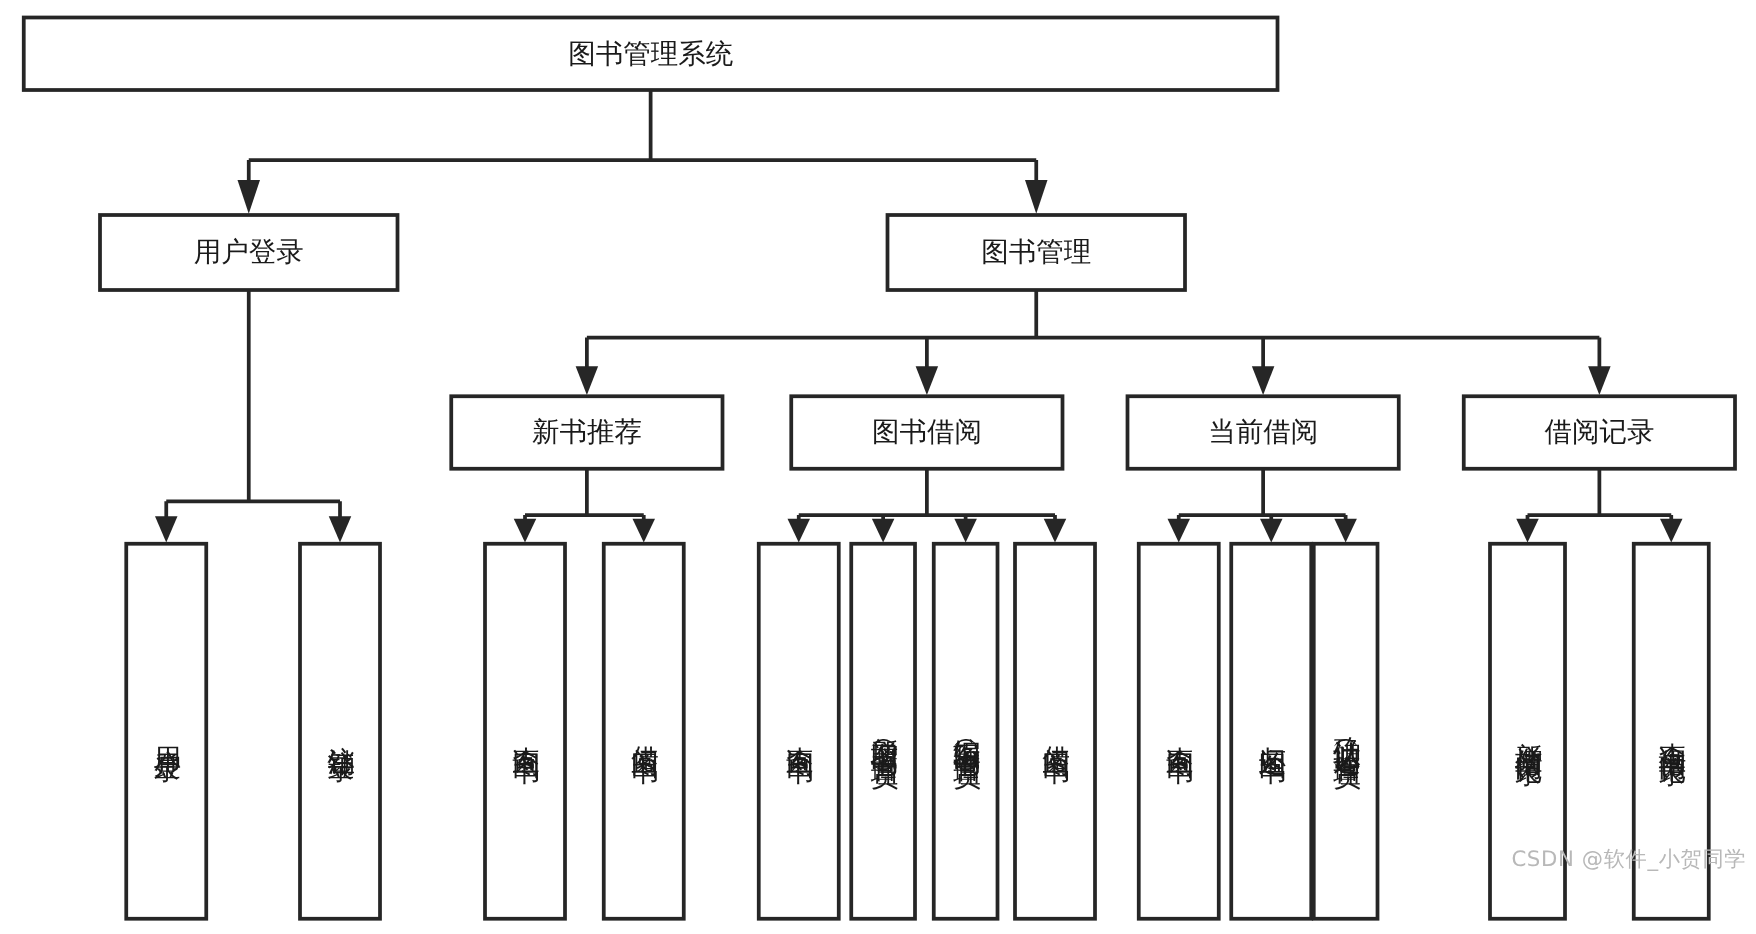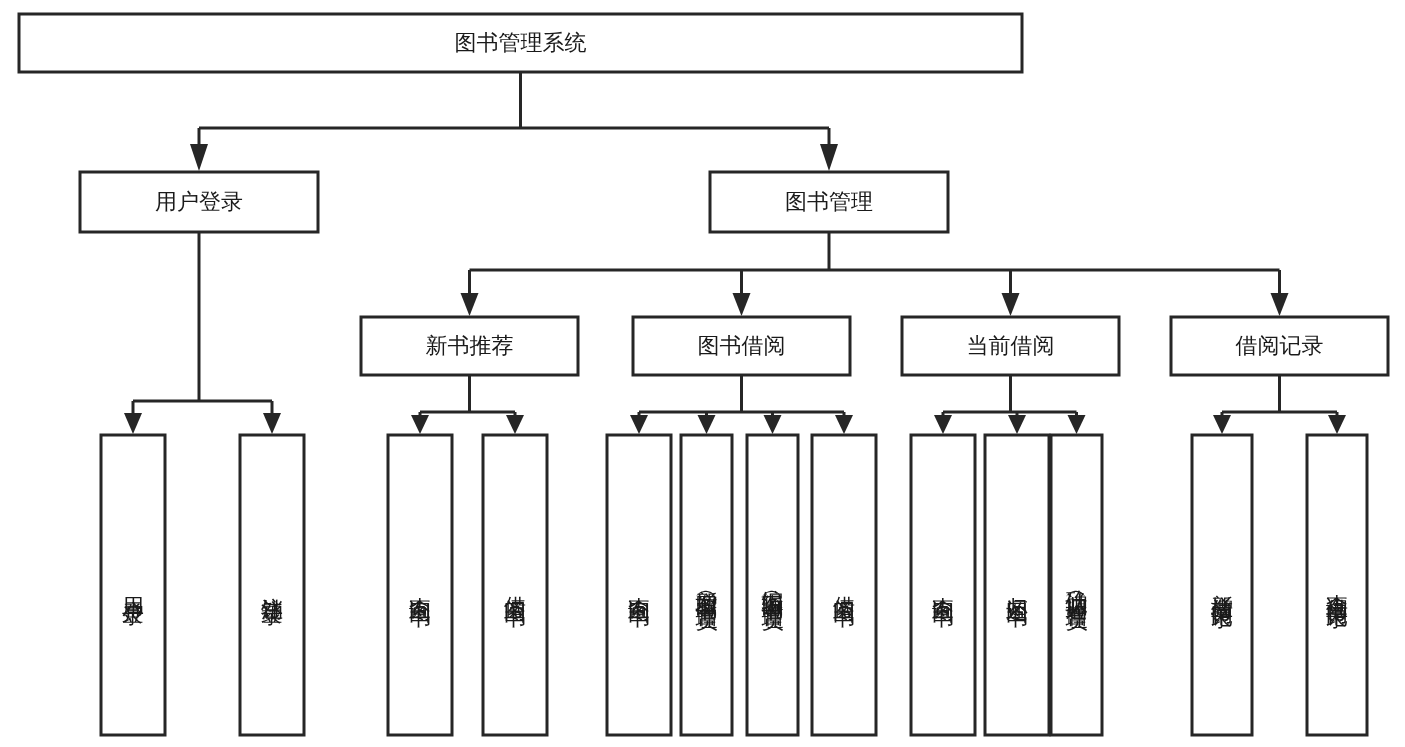--- a/index.html
+++ b/index.html
@@ -206,14 +206,15 @@
         <span class="vlabel">确认归还（管理员）</span>
       </div>
       <div class="vlabel-wrap" style="left: 1192px; top: 435px; width: 60px; height: 300px;">
         <span class="vlabel">新增借阅记录</span>
       </div>
       <div class="vlabel-wrap" style="left: 1307px; top: 435px; width: 60px; height: 300px;">
         <span class="vlabel">查询借阅记录</span>
       </div>
     </div>
 
+  <div class="watermark">CSDN @软件_小贺同学</div>
 
 </div>
 
 </body></html>

